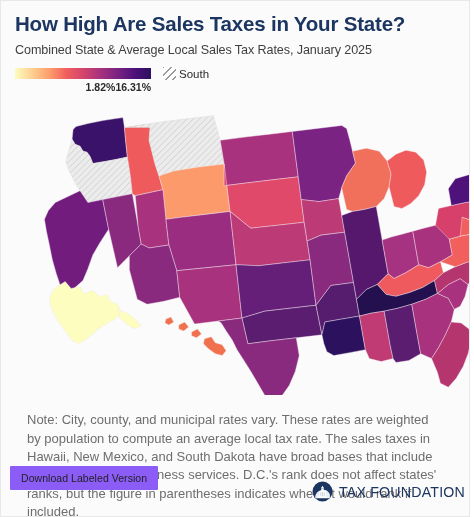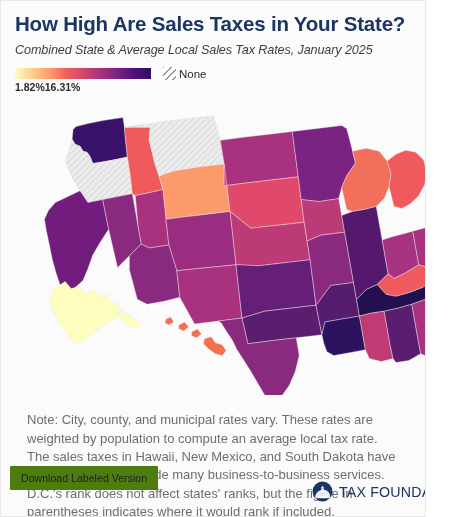--- a/index.html
+++ b/index.html
@@ -5,33 +5,33 @@
 <style>
   html,body{margin:0;padding:0;}
   body{
     width:474px;height:517px;
     background:#ffffff;
     font-family:"Liberation Sans",sans-serif;
     -webkit-font-smoothing:antialiased;
   }
   .card{
     position:relative;
-    width:426px;height:517px;
+    width:470px;height:517px;
     box-sizing:border-box;
     background:#fbfbfb;
     border:1px solid #e8e8e8;
     overflow:hidden;
   }
   .header{padding:12px 14px 0 14px;}
   .title{
     font-size:20.5px;font-weight:bold;color:#1c3661;
     letter-spacing:-0.2px;line-height:1.12;margin:0;
   }
   .subtitle{
-    font-size:12.6px;font-style:italic;color:#3f3f3f;
+    font-size:12.6px;color:#3f3f3f;
     margin:7px 0 0 0;line-height:1.2;letter-spacing:-0.1px;
   }
   
   .legend{
     margin:10px 0 0 0;display:flex;align-items:flex-start;
   }
   .legend-scale{position:relative;width:136px;}
   .gradient-bar{
     height:11px;width:136px;
     background:linear-gradient(to right,
@@ -39,21 +39,21 @@
       #fecf92 14%,
       #fe9f6d 28%,
       #f1605d 44%,
       #d4456c 56%,
       #a8327d 70%,
       #7b2382 82%,
       #4f127b 92%,
       #2c115f 100%);
   }
   .legend-labels{
-    display:flex;justify-content:flex-start;
+    display:flex;justify-content:flex-end;
     width:136px;margin-top:2px;
   }
   .legend-labels span{
     font-size:10.5px;font-weight:bold;color:#2b2b2b;
   }
   .legend-none{
     display:flex;align-items:center;margin:-1px 0 0 12px;
   }
   .none-swatch{
     width:13px;height:13px;
@@ -77,21 +77,21 @@
   .notes p{
     margin:12px;font-size:13px;line-height:1.42;color:#6e6e6e;
   }
   .notes .src{margin-top:1px;}
   
   .footer{
     position:absolute;left:0;bottom:0;width:474px;height:56px;
   }
   .dl-btn{
     position:absolute;left:9px;top:6px;
-    background:#4d7c0f;color:#1f1f1f;
+    background:#8b5cf6;color:#1f1f1f;
     border:none;font-size:10.5px;
     font-family:"Liberation Sans",sans-serif;
     padding:6px 11px;cursor:pointer;
     border-radius:1px;letter-spacing:0.05px;
   }
   .brand{
     position:absolute;right:10px;top:21px;
     display:flex;align-items:center;
   }
   .brand-mark{width:21px;height:21px;flex:0 0 21px;}
@@ -112,21 +112,21 @@
     <div class="legend">
       <div class="legend-scale">
         <div class="gradient-bar" id="gradbar" style="background: linear-gradient(to right, rgb(252, 253, 191) 0%, rgb(254, 207, 146) 12.5%, rgb(254, 159, 109) 25%, rgb(241, 96, 93) 37.5%, rgb(212, 69, 108) 50%, rgb(168, 50, 125) 62.5%, rgb(123, 35, 130) 75%, rgb(79, 18, 123) 87.5%, rgb(44, 17, 95) 100%);"></div>
         <div class="legend-labels">
           <span>1.82%</span>
           <span>16.31%</span>
         </div>
       </div>
       <div class="legend-none">
         <div class="none-swatch"></div>
-        <div class="none-label">None</div>
+        <div class="none-label">South</div>
       </div>
     </div>
   </div>
 
   <div class="map-wrap">
     <svg viewBox="0 0 960 600" preserveAspectRatio="xMidYMid meet">
       <defs>
         <pattern id="hatchPattern" patternUnits="userSpaceOnUse" width="9" height="9" patternTransform="rotate(45)">
           <rect width="9" height="9" fill="#ececec"></rect>
           <line x1="0" y1="0" x2="0" y2="9" stroke="#c9c9c9" stroke-width="2.2"></line>

